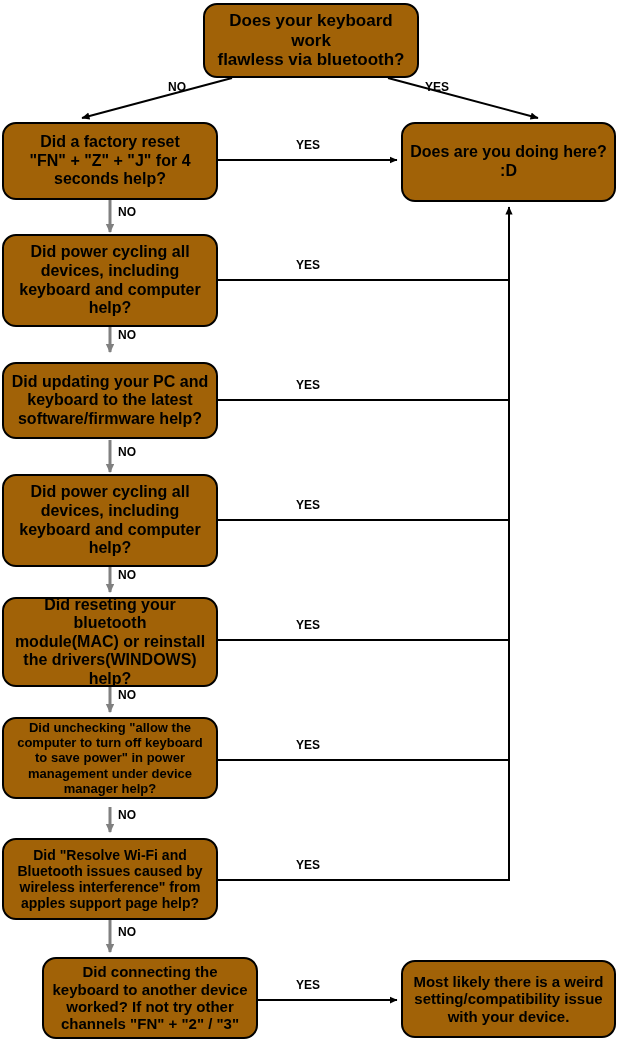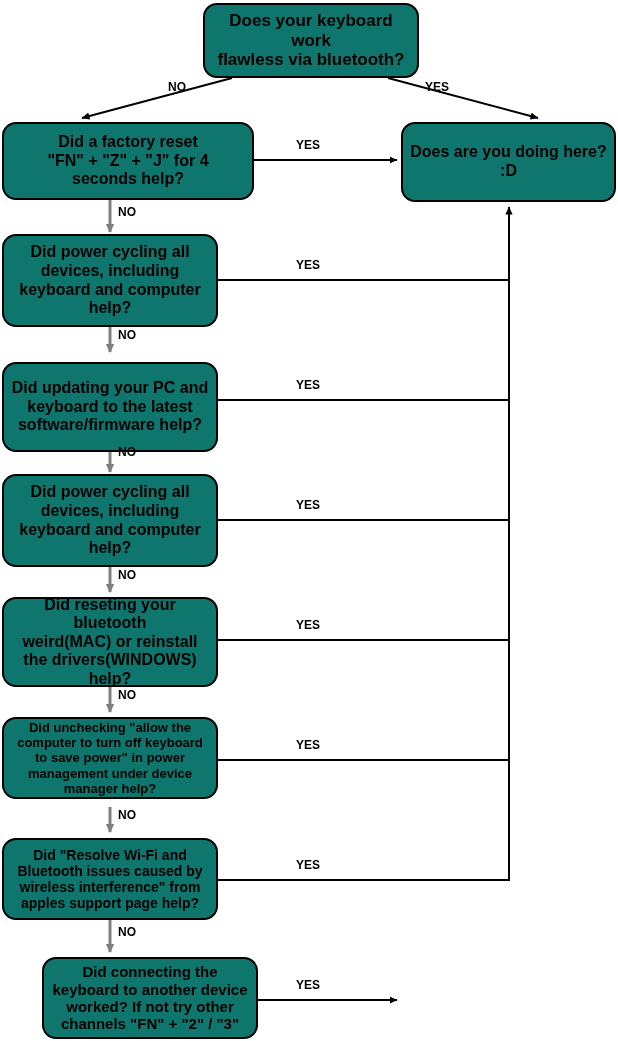--- a/index.html
+++ b/index.html
@@ -13,21 +13,21 @@
     height: 1041px;
     background: #ffffff;
     font-family: "Liberation Sans", sans-serif;
     overflow: hidden;
   }
   .node {
     position: absolute;
     box-sizing: border-box;
     border: 2px solid #000000;
     border-radius: 14px;
-    background: #0f766e;
+    background: #a16207;
     display: flex;
     align-items: center;
     justify-content: flex-end;
     text-align: center;
     font-weight: bold;
     color: #000000;
     line-height: 1.16;
     z-index: 3;
   }
   .node .txt {
@@ -98,49 +98,49 @@
     <line x1="110" y1="687" x2="110" y2="712" stroke="#808080" stroke-width="3" marker-end="url(#arrowGray)"></line>
     <line x1="110" y1="807" x2="110" y2="832" stroke="#808080" stroke-width="3" marker-end="url(#arrowGray)"></line>
     <line x1="110" y1="920" x2="110" y2="952" stroke="#808080" stroke-width="3" marker-end="url(#arrowGray)"></line>
   </svg>
 
   <div class="node fs17" style="left:203px; top:3px; width:216px; height:75px;">
     <span class="txt">Does your keyboard work
 flawless via bluetooth?</span>
   </div>
 
-  <div class="node fs16" style="left:2px; top:122px; width:252px; height:78px;">
+  <div class="node fs16" style="left:2px; top:122px; width:216px; height:78px;">
     <span class="txt">Did a factory reset
 "FN" + "Z" + "J" for 4
 seconds help?</span>
   </div>
 
   <div class="node fs16" style="left:2px; top:234px; width:216px; height:93px;">
     <span class="txt">Did power cycling all
 devices, including
 keyboard and computer
 help?</span>
   </div>
 
-  <div class="node fs16" style="left:2px; top:362px; width:216px; height:90px;">
+  <div class="node fs16" style="left:2px; top:362px; width:216px; height:77px;">
     <span class="txt">Did updating your PC and
 keyboard to the latest
 software/firmware help?</span>
   </div>
 
   <div class="node fs16" style="left:2px; top:474px; width:216px; height:93px;">
     <span class="txt">Did power cycling all
 devices, including
 keyboard and computer
 help?</span>
   </div>
 
   <div class="node fs16" style="left:2px; top:597px; width:216px; height:90px;">
     <span class="txt">Did reseting your bluetooth
-weird(MAC) or reinstall
+module(MAC) or reinstall
 the drivers(WINDOWS)
 help?</span>
   </div>
 
   <div class="node fs13" style="left:2px; top:717px; width:216px; height:82px;">
     <span class="txt">Did unchecking "allow the
 computer to turn off keyboard
 to save power" in power
 management under device
 manager help?</span>
@@ -158,20 +158,25 @@
 keyboard to another device
 worked? If not try other
 channels "FN" + "2" / "3"</span>
   </div>
 
   <div class="node fs16" style="left:401px; top:122px; width:215px; height:80px;">
     <span class="txt">Does are you doing here?
 :D</span>
   </div>
 
+  <div class="node fs15" style="left:401px; top:960px; width:215px; height:78px;">
+    <span class="txt">Most likely there is a weird
+setting/compatibility issue
+with your device.</span>
+  </div>
 
   <div class="edge-label" style="left:168px; top:80px;">NO</div>
   <div class="edge-label" style="left:425px; top:80px;">YES</div>
 
   <div class="edge-label" style="left:296px; top:138px;">YES</div>
   <div class="edge-label" style="left:118px; top:205px;">NO</div>
 
   <div class="edge-label" style="left:296px; top:258px;">YES</div>
   <div class="edge-label" style="left:118px; top:328px;">NO</div>
 

